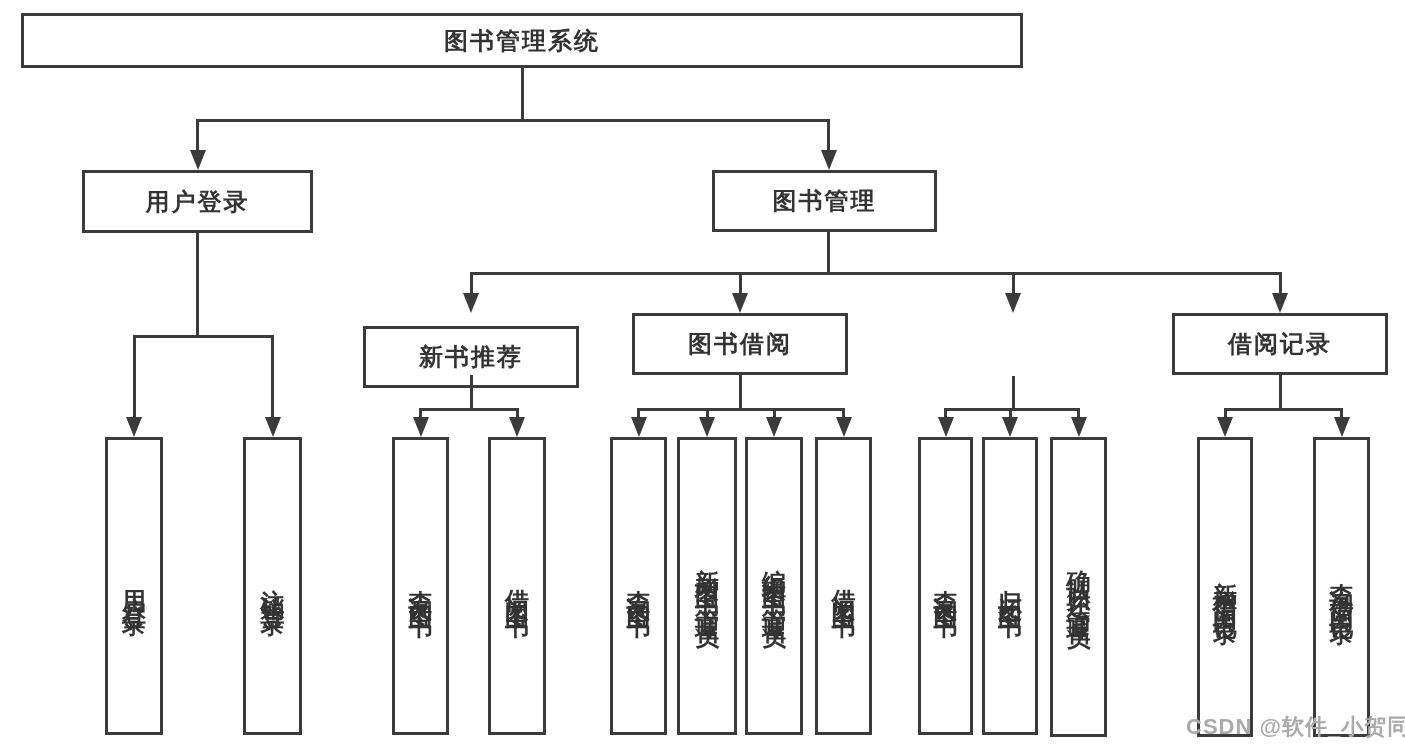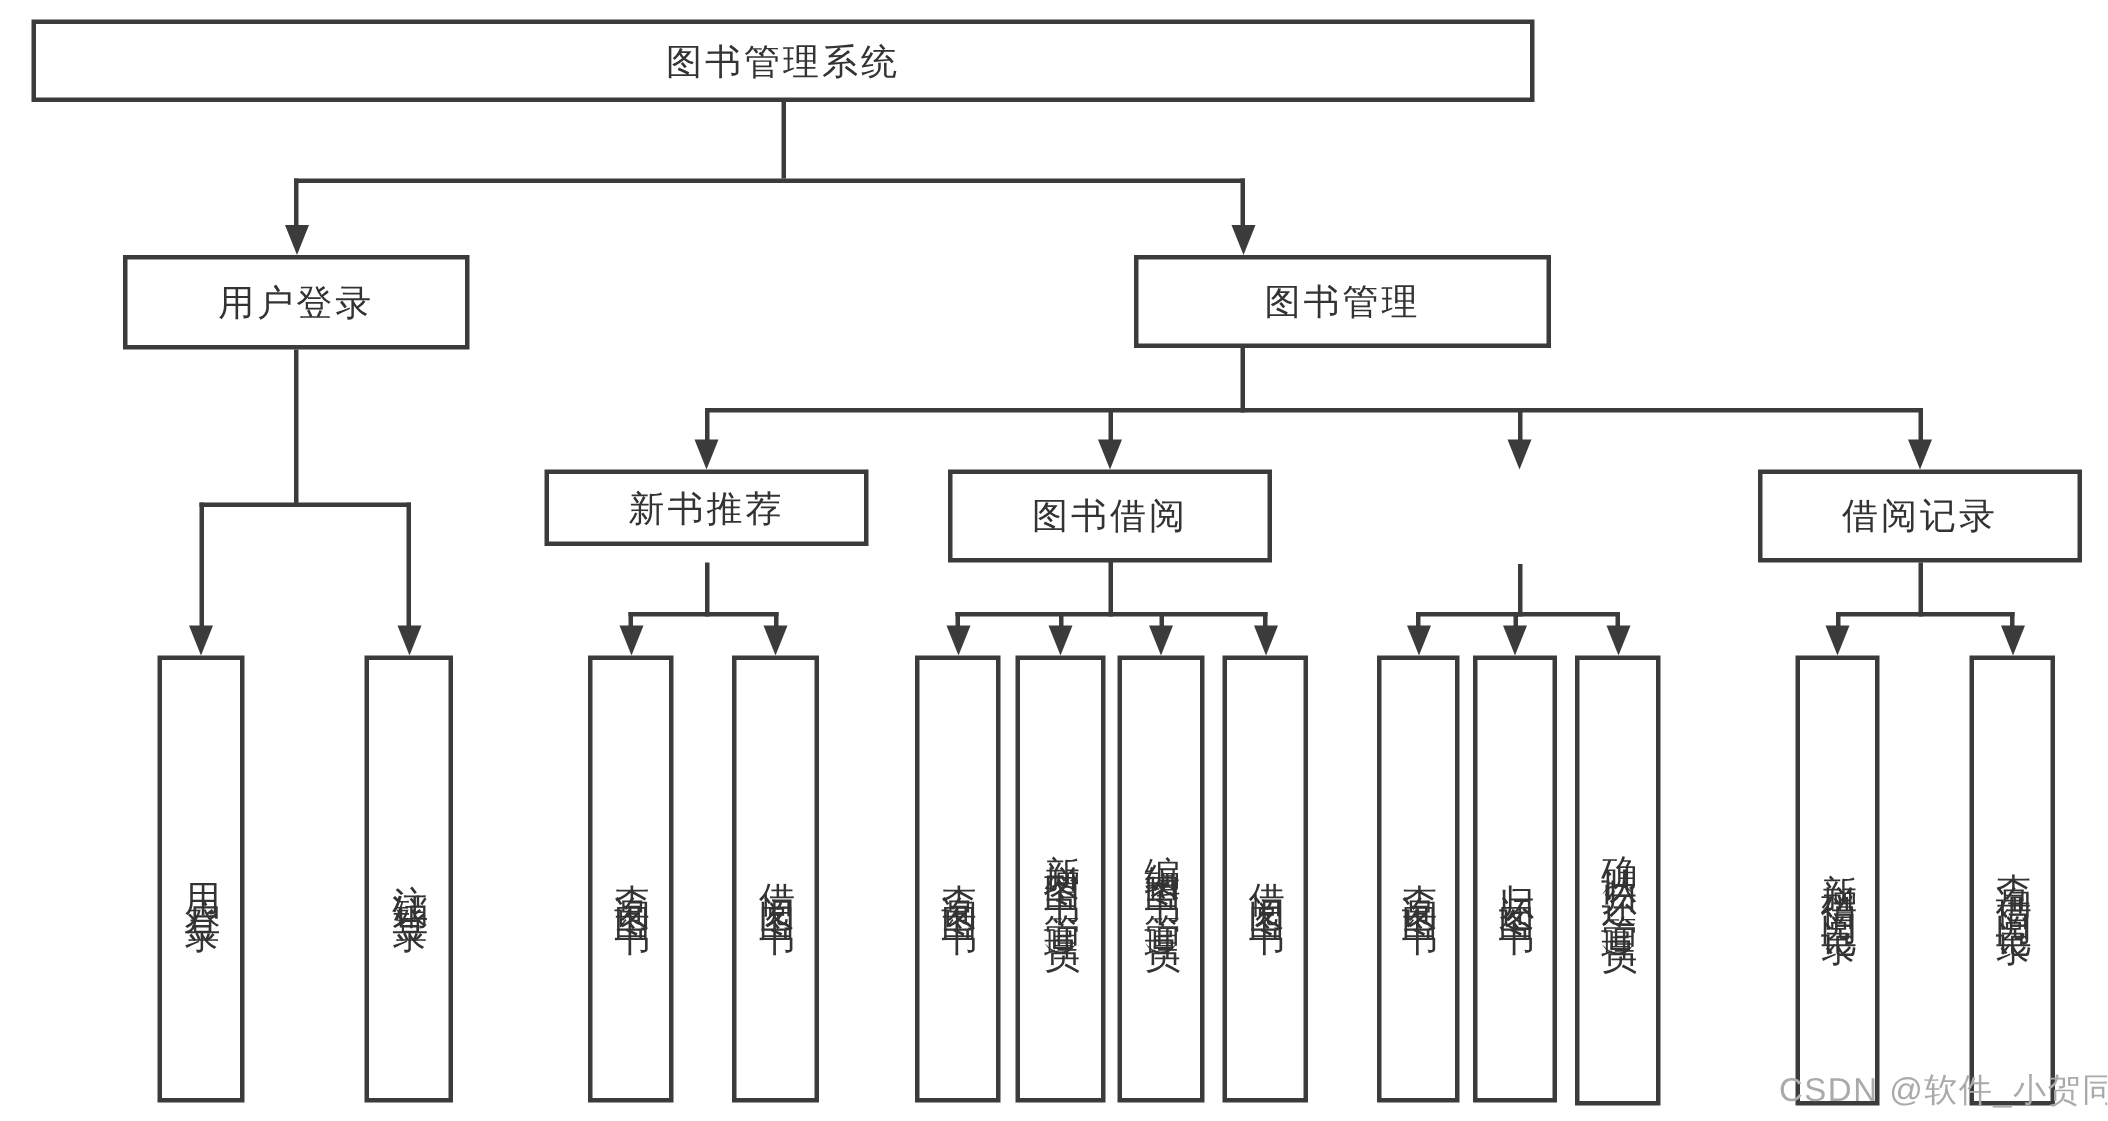--- a/index.html
+++ b/index.html
@@ -11,20 +11,21 @@
   * { margin: 0; padding: 0; box-sizing: border-box; }
   html, body { background: var(--bg); }
   body { font-family: "Liberation Sans", "DejaVu Sans", sans-serif; color: var(--text); }
 
   .canvas {
     position: relative;
     width: 1405px;
     height: 747px;
     background: var(--bg);
     overflow: hidden;
+    font-weight: bold;
   }
 
   
   .node {
     position: absolute;
     border: 3px solid var(--line);
     background: var(--bg);
     display: flex;
     align-items: center;
     justify-content: center;
@@ -68,25 +69,25 @@
 
 <div class="canvas">
 
   <div class="node" style="left:21px; top:13px; width:1002px; height:55px;">
     <span class="label">图书管理系统</span>
   </div>
 
   <div class="node" style="left:82px; top:170px; width:231px; height:63px;">
     <span class="label">用户登录</span>
   </div>
-  <div class="node" style="left:712px; top:170px; width:278px; height:62px;margin-left:44px;">
+  <div class="node" style="left:712px; top:170px; width:225px; height:62px;">
     <span class="label">图书管理</span>
   </div>
 
-  <div class="node" style="left:363px; top:313px; width:216px; height:51px;">
+  <div class="node" style="left:363px; top:326px; width:216px; height:62px;">
     <span class="label">新书推荐</span>
   </div>
   <div class="node" style="left:632px; top:313px; width:216px; height:62px;">
     <span class="label">图书借阅</span>
   </div>
   <div class="node" style="left:1172px; top:313px; width:216px; height:62px;">
     <span class="label">借阅记录</span>
   </div>
 
   <div class="node leaf" style="left:105px; top:437px; width:58px; height:298px;">

